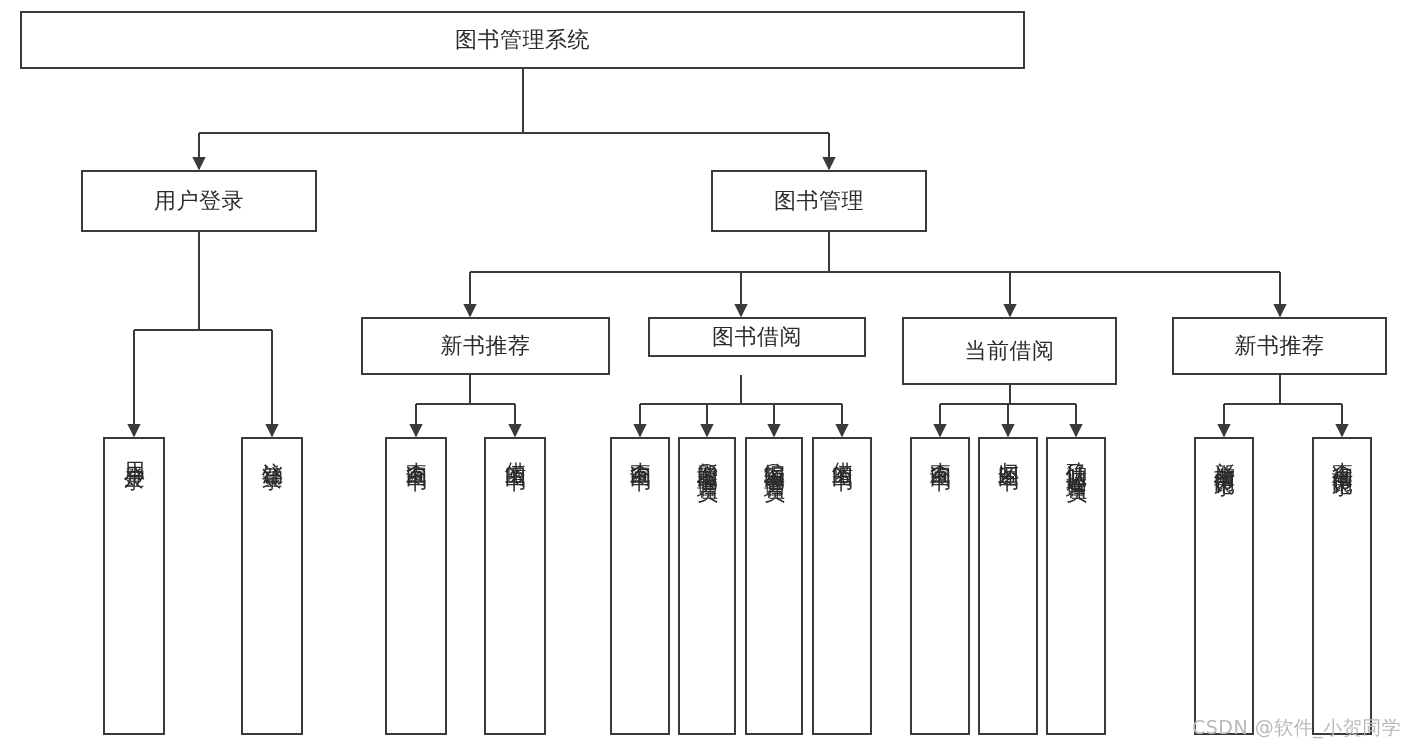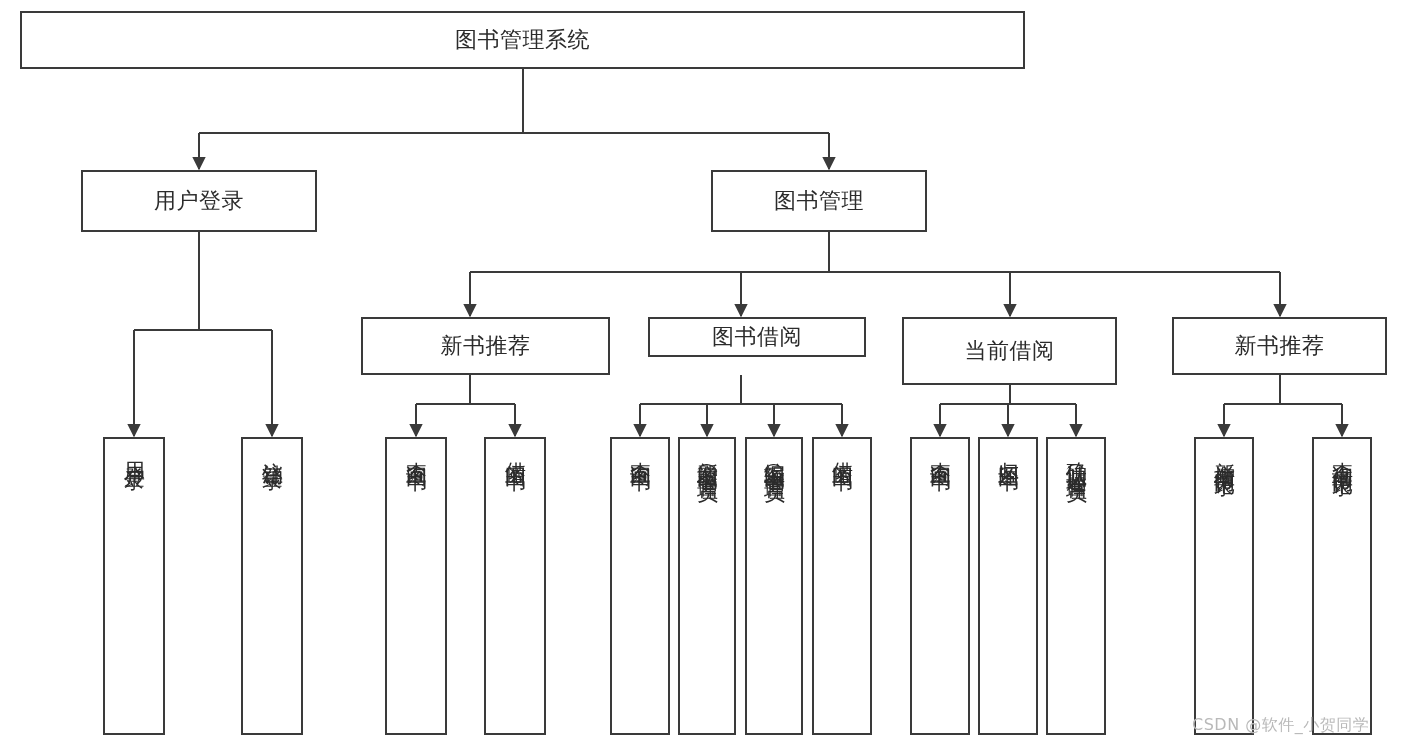--- a/index.html
+++ b/index.html
@@ -50,21 +50,21 @@
   }
   .node.vert .label {
     writing-mode: vertical-rl;
     text-orientation: upright;
     font-size: 21px;
     letter-spacing: 3px;
     line-height: 1;
   }
   .watermark {
     position: absolute;
-    font-size: 16px;
+    font-size: 19px;
     color: #b9b9b9;
     white-space: nowrap;
     letter-spacing: 0.5px;
     pointer-events: none;
   }
 </style>
 </head>
 <body>
 
 <div id="canvas">

